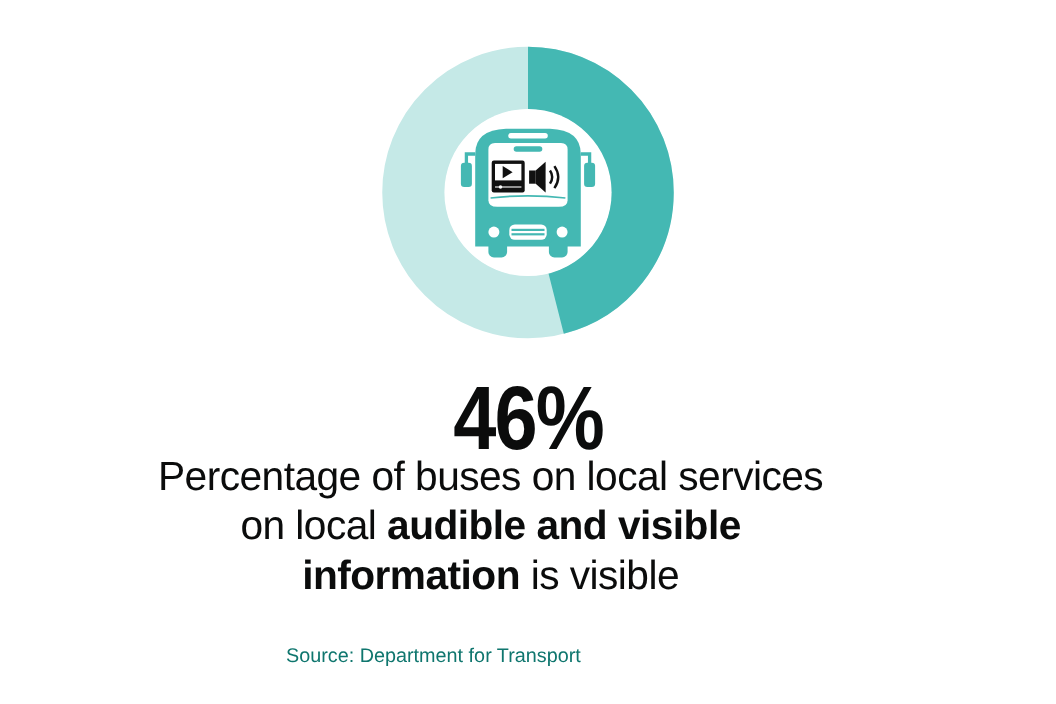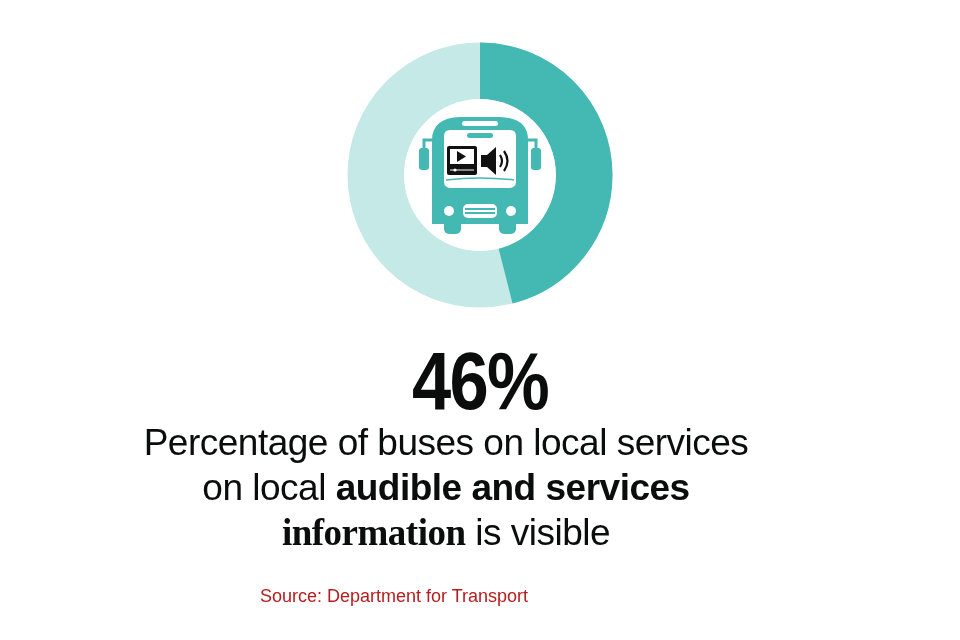--- a/index.html
+++ b/index.html
@@ -7,27 +7,27 @@
       width: 960px; height: 640px; background: #ffffff; position: relative; overflow: hidden;
       font-family: "Liberation Sans", sans-serif; color: #0b0c0c;
     }
     #donut { position: absolute; left: 0; top: 0; }
     .stat {
       position: absolute; left: 0; width: 960px; top: 336px; text-align: center;
       font-family: "Liberation Sans", sans-serif; font-weight: bold; font-size: 82px;
       line-height: 90px; letter-spacing: -2px; transform: scaleX(0.86);
     }
     .desc {
-      position: absolute; left: 0; width: 892px; top: 420px; text-align: center;
+      position: absolute; left: 0; width: 892px; top: 410px; text-align: center;
       font-size: 37px; line-height: 45px; color: #0b0c0c; letter-spacing: -0.5px;
     }
     .desc b { font-weight: bold; }
     .source {
       position: absolute; left: 0; width: 788px; top: 584px; text-align: center;
-      font-size: 18px; line-height: 24px; color: #b91c1c;
+      font-size: 18px; line-height: 24px; color: #0f766e;
     }
   </style>
 </head>
 <body>
 
 <svg id="donut" width="960" height="320" viewBox="0 0 960 320">
 
   <circle cx="480" cy="175" r="104" fill="none" stroke="#c5e9e7" stroke-width="57"></circle>
 
   <circle cx="480" cy="175" r="104" fill="none" stroke="#44b8b3" stroke-width="57" stroke-dasharray="300.59 1000" transform="rotate(-90 480 175)"></circle>
@@ -76,17 +76,17 @@
     <polygon points="487,155 496,147 496,175 487,167"></polygon>
     <path d="M500 155 Q504 161 500 167" fill="none" stroke="#111111" stroke-width="2.2"></path>
     <path d="M504 151 Q511 161 504 171" fill="none" stroke="#111111" stroke-width="2.2"></path>
   </g>
 </svg>
 
 <div class="stat">46%</div>
 
 <div class="desc">
   <div>Percentage of buses on local services</div>
-  <div><span style="white-space: pre;">on local </span><b style="white-space: pre;">audible and services</b></div>
-  <div><b style="white-space: pre; font-family: Liberation Serif, serif;">information</b><span style="white-space: pre;"> is visible</span></div>
+  <div><span style="white-space: pre;">on local </span><b style="white-space: pre;">audible and visible</b></div>
+  <div><b style="white-space: pre;">information</b><span style="white-space: pre;"> is visible</span></div>
 </div>
 
 <div class="source">Source: Department for Transport</div>
 
 </body></html>

